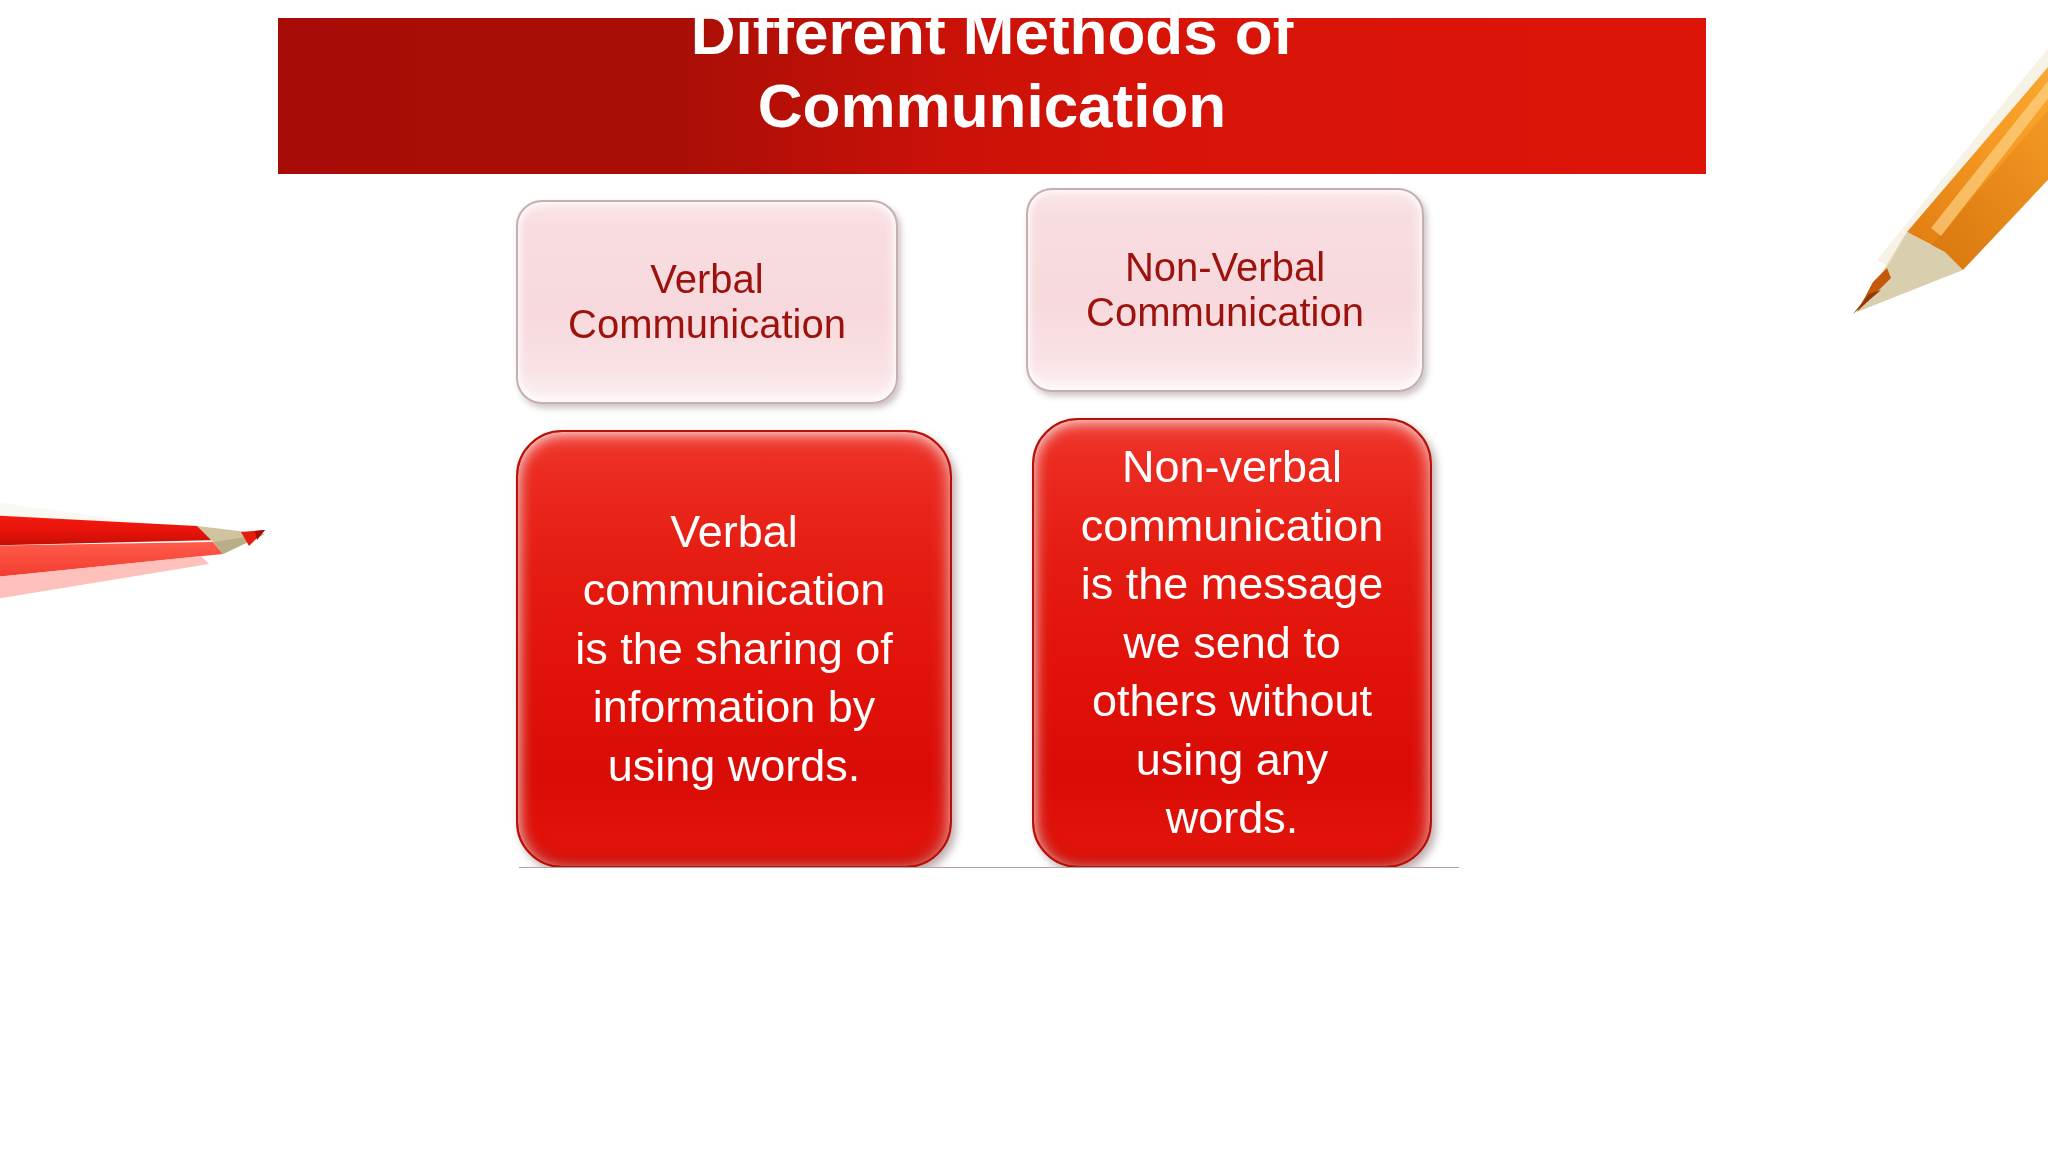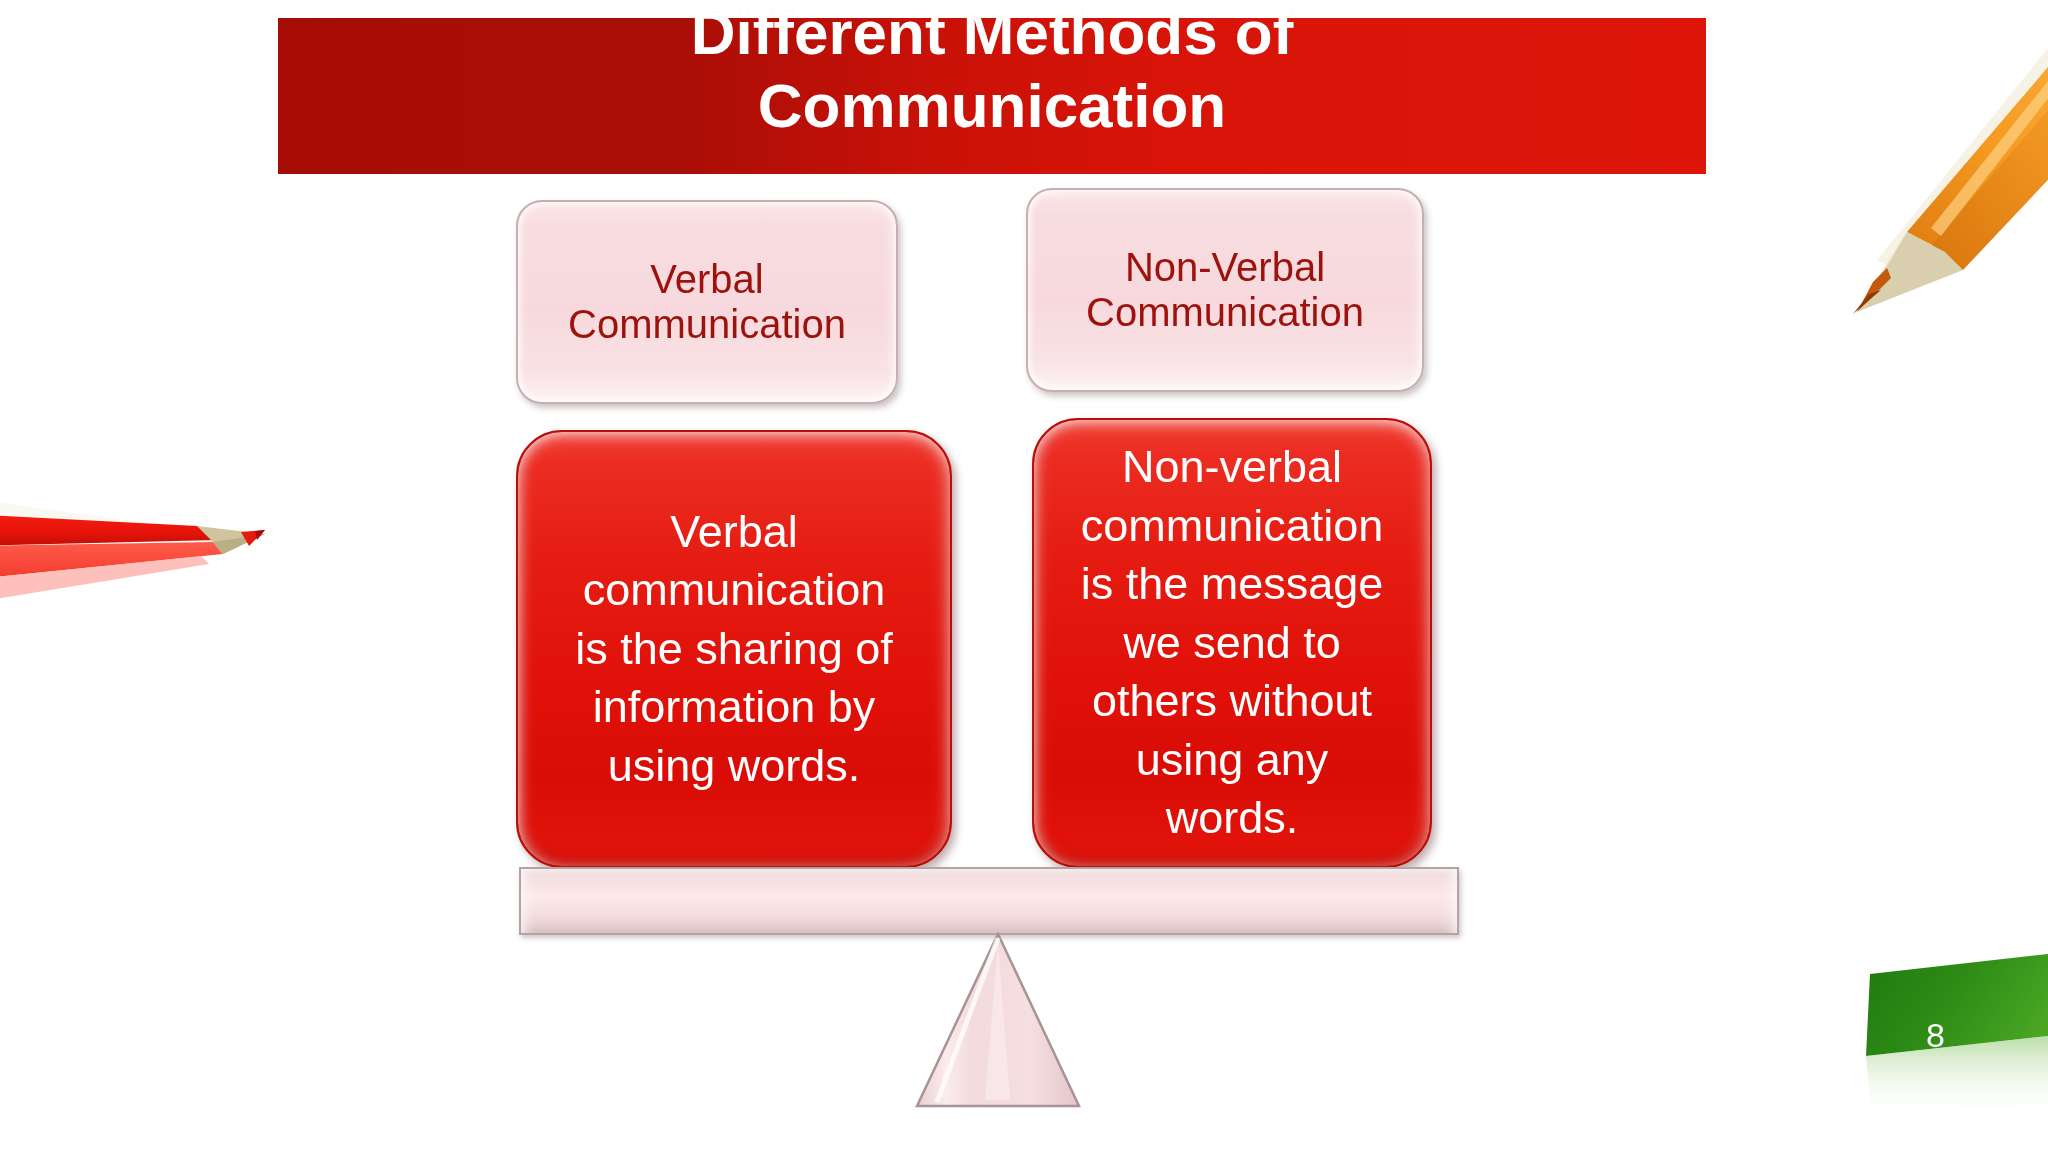--- a/index.html
+++ b/index.html
@@ -10,21 +10,21 @@
   body {
     width: 2048px;
     height: 1152px;
     overflow: hidden;
     font-family: "Liberation Sans", sans-serif;
   }
 
   #slide {
     position: relative;
     width: 2048px;
-    height: 1152px;
+    height: 868px;
     background: #ffffff;
     overflow: hidden;
   }
 
   
   .title-band {
     position: absolute;
     left: 278px;
     top: 18px;
     width: 1428px;

